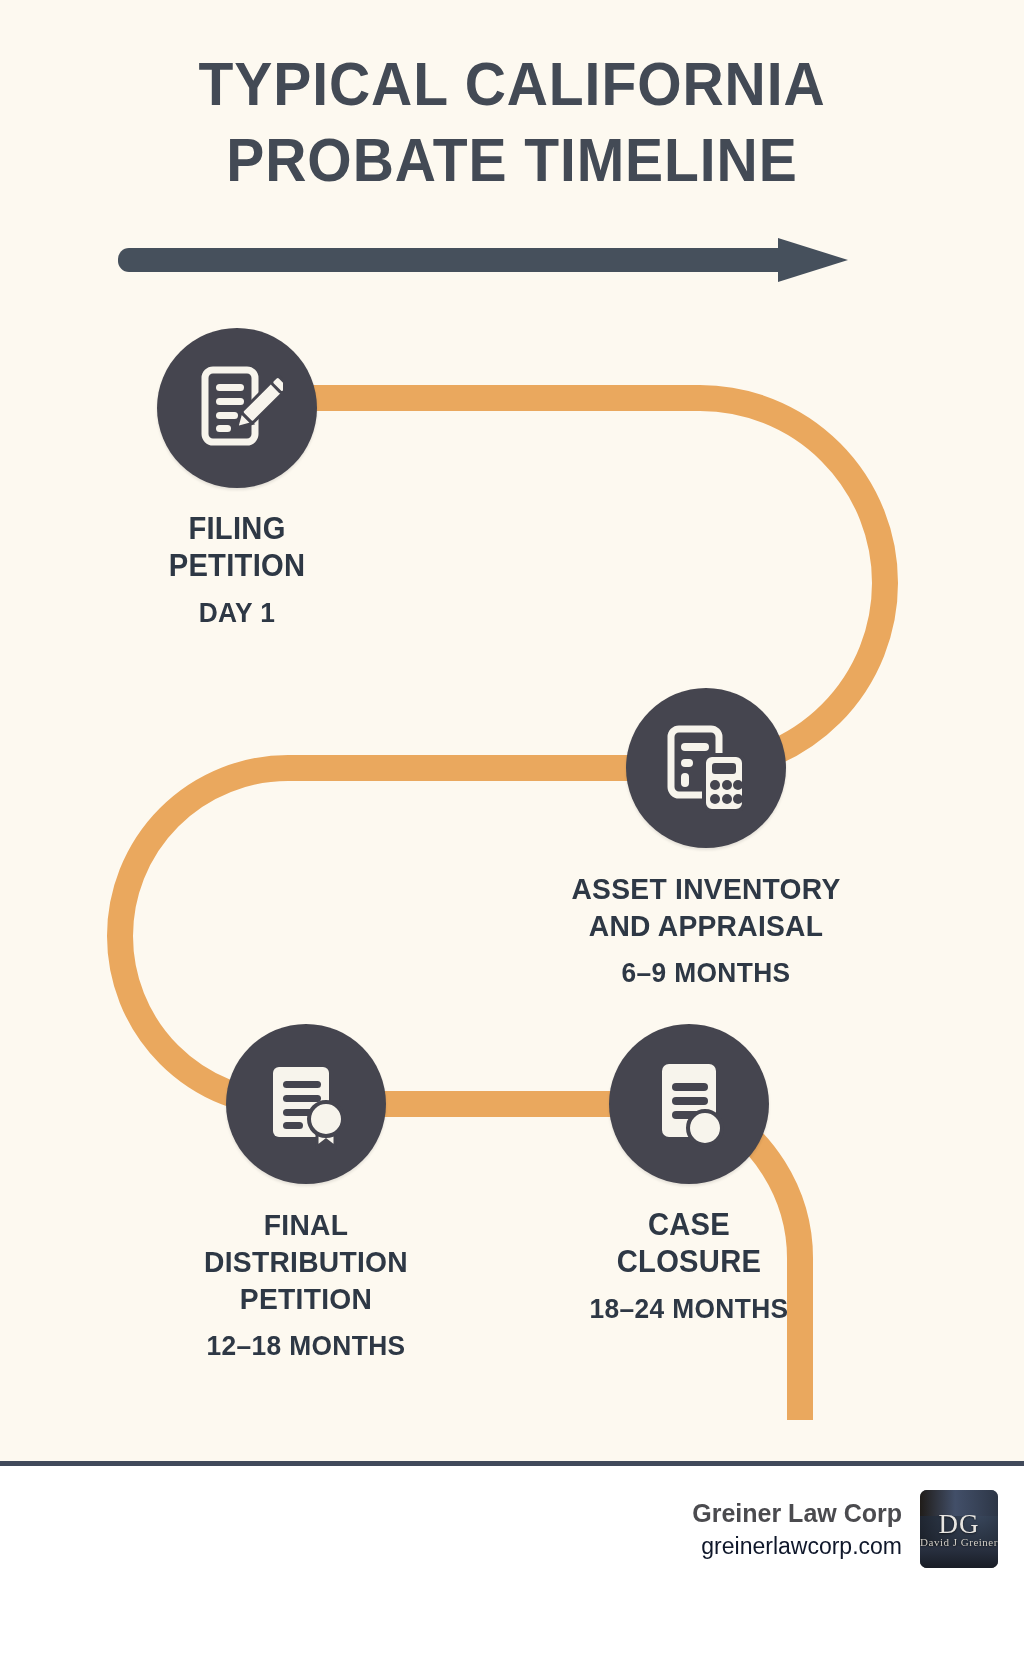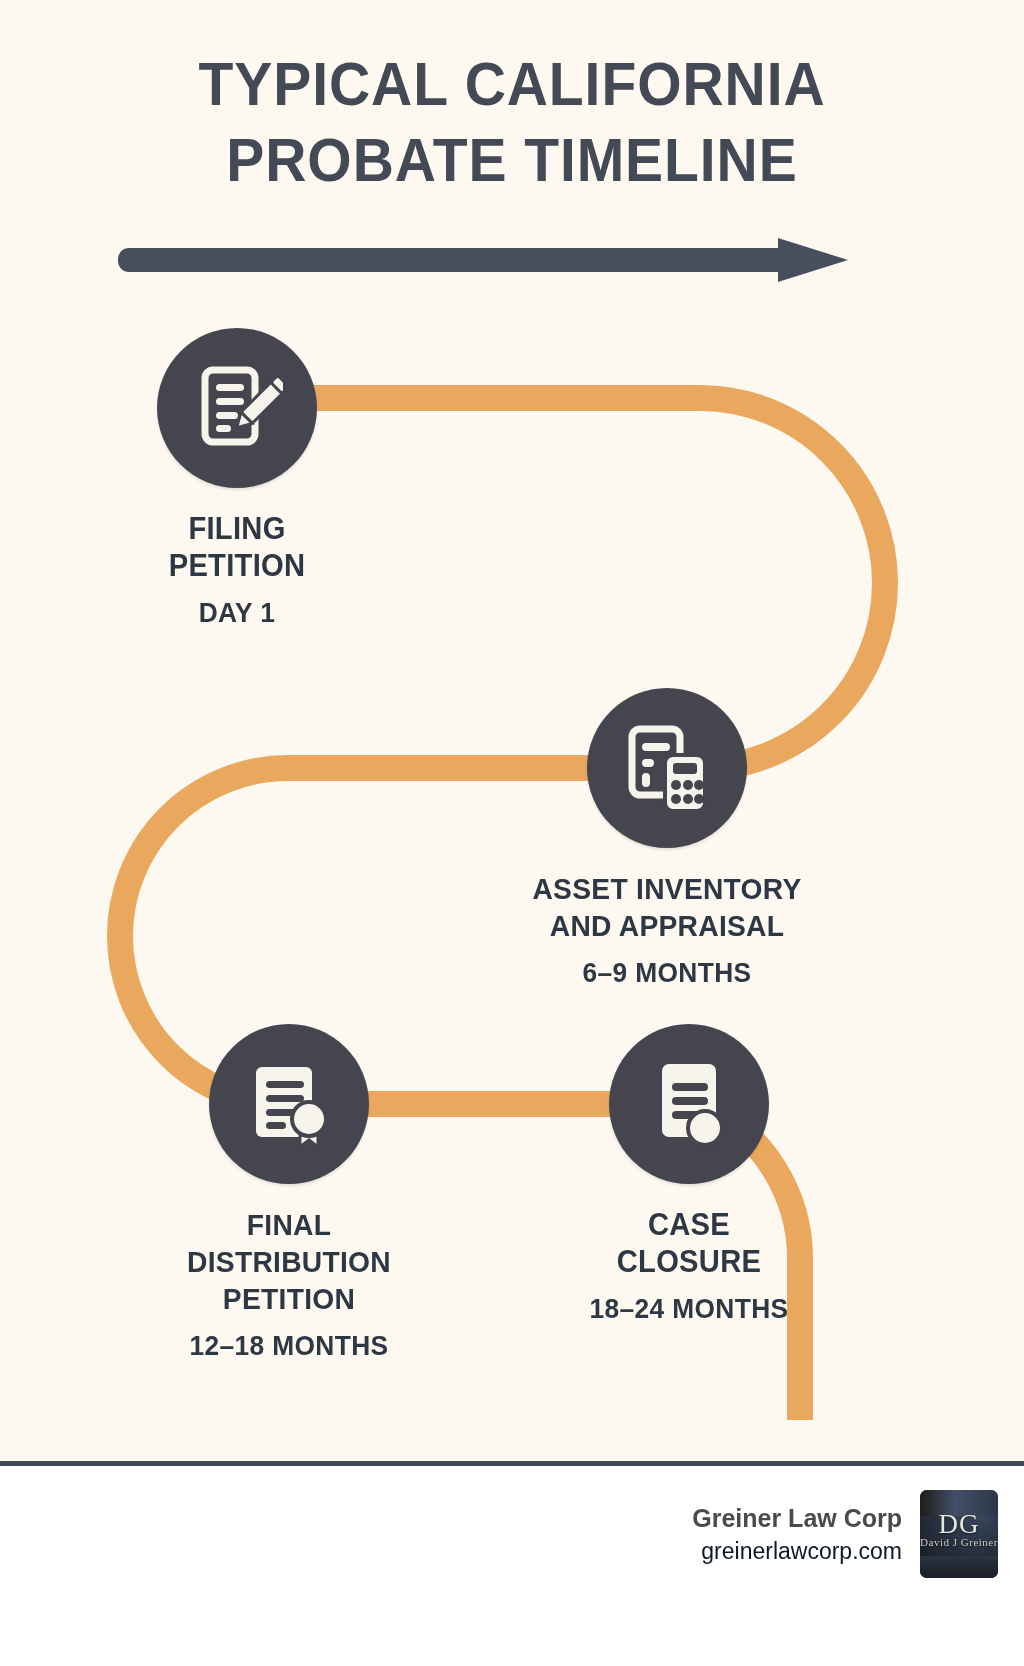--- a/index.html
+++ b/index.html
@@ -66,22 +66,22 @@
     line-height:32px;
     letter-spacing:0.4px;
     text-transform:uppercase;
     transform:scaleX(0.94);
   }
 
   
   #node-0{left:87px;top:328px;}
   #node-1{left:539px;top:318px;}
   #node-2{left:149px;top:688px;}
-  #node-3{left:517px;top:688px;text-align:center;}
-  #node-4{left:139px;top:1024px;}
+  #node-3{left:556px;top:688px;text-align:center;}
+  #node-4{left:156px;top:1024px;}
   #node-5{left:539px;top:1024px;}
   #node-4 .caption{font-size:30px;}
   #node-3 .caption{font-size:30px;}
 
   
   #divider{position:absolute;left:0;top:1461px;width:1024px;height:5px;background:#41495a;}
   #footer{
     position:absolute;left:0;top:1466px;width:1024px;height:200px;background:#ffffff;
   }
   #footer-inner{
@@ -89,21 +89,21 @@
     display:flex;align-items:center;gap:18px;
   }
   #footer-text{text-align:right;}
   #brand{
     color:#4b4b4f;font-weight:bold;font-size:25px;line-height:31px;
   }
   #site{
     color:#0f172a;font-size:23px;line-height:30px;margin-top:2px;
   }
   #logo{
-    width:78px;height:88px;border-radius:7px;
+    width:78px;height:78px;border-radius:7px;
     background:
       radial-gradient(circle at 72% 22%, #3d4c63 0%, #2b3545 38%, #14171d 100%);
     position:relative;overflow:hidden;
     flex:0 0 auto;
   }
   #logo .band{
     position:absolute;left:0;right:0;top:0;height:26px;
     background:linear-gradient(90deg,#201c18 0%,#43506a 45%,#2d3646 100%);
     opacity:.95;
   }

